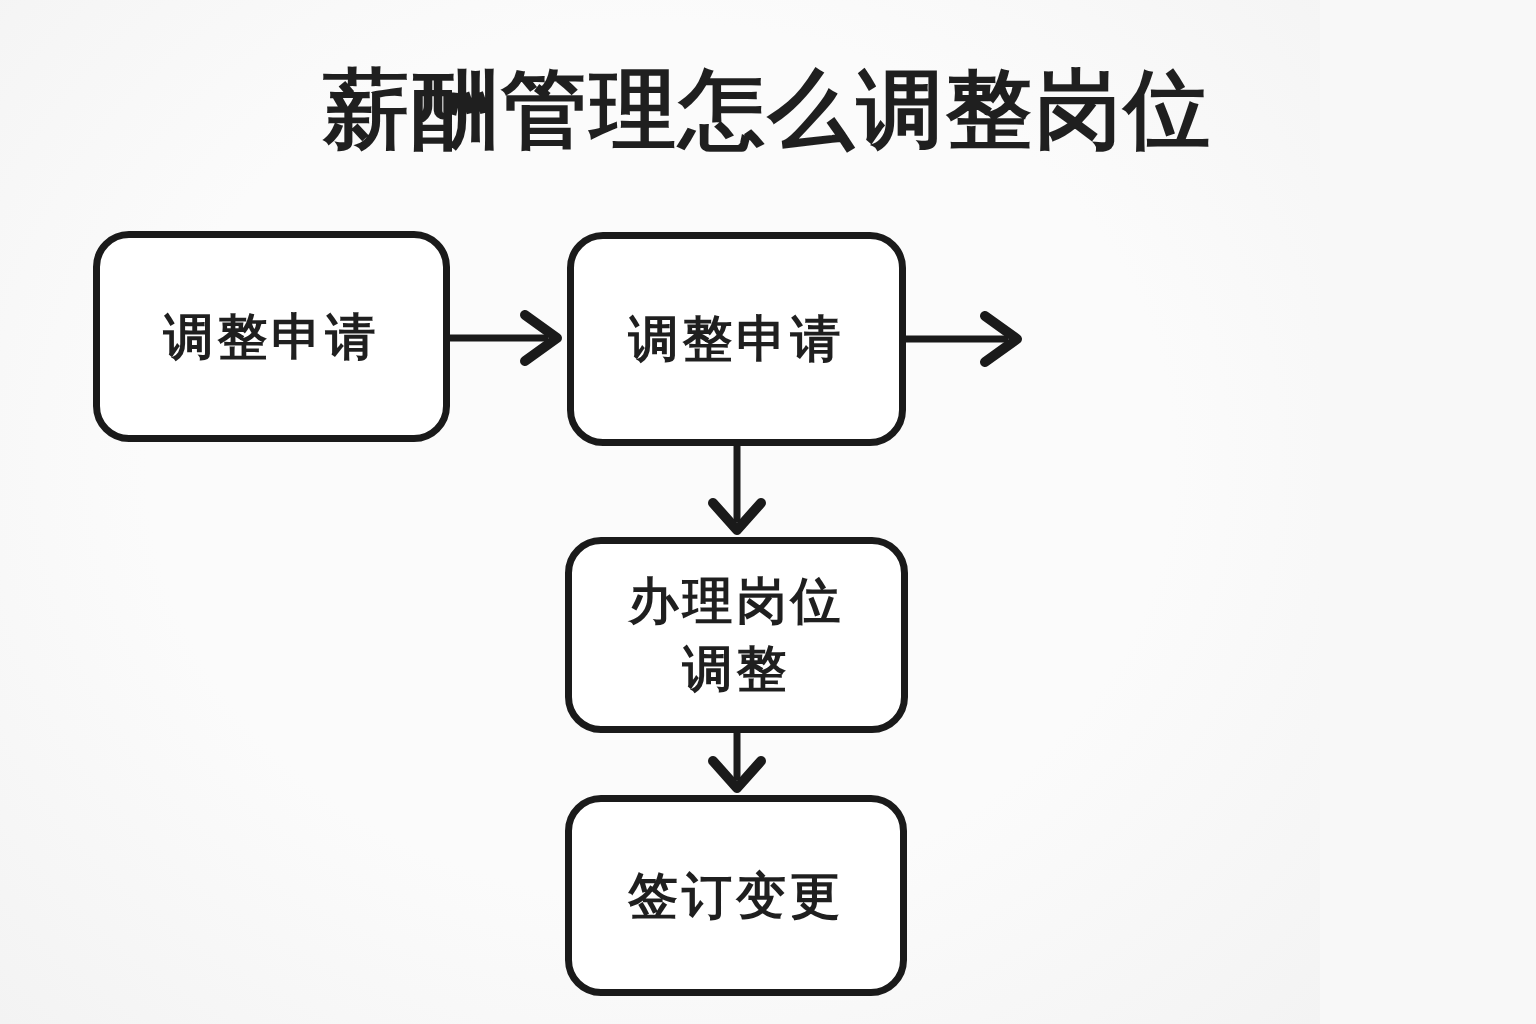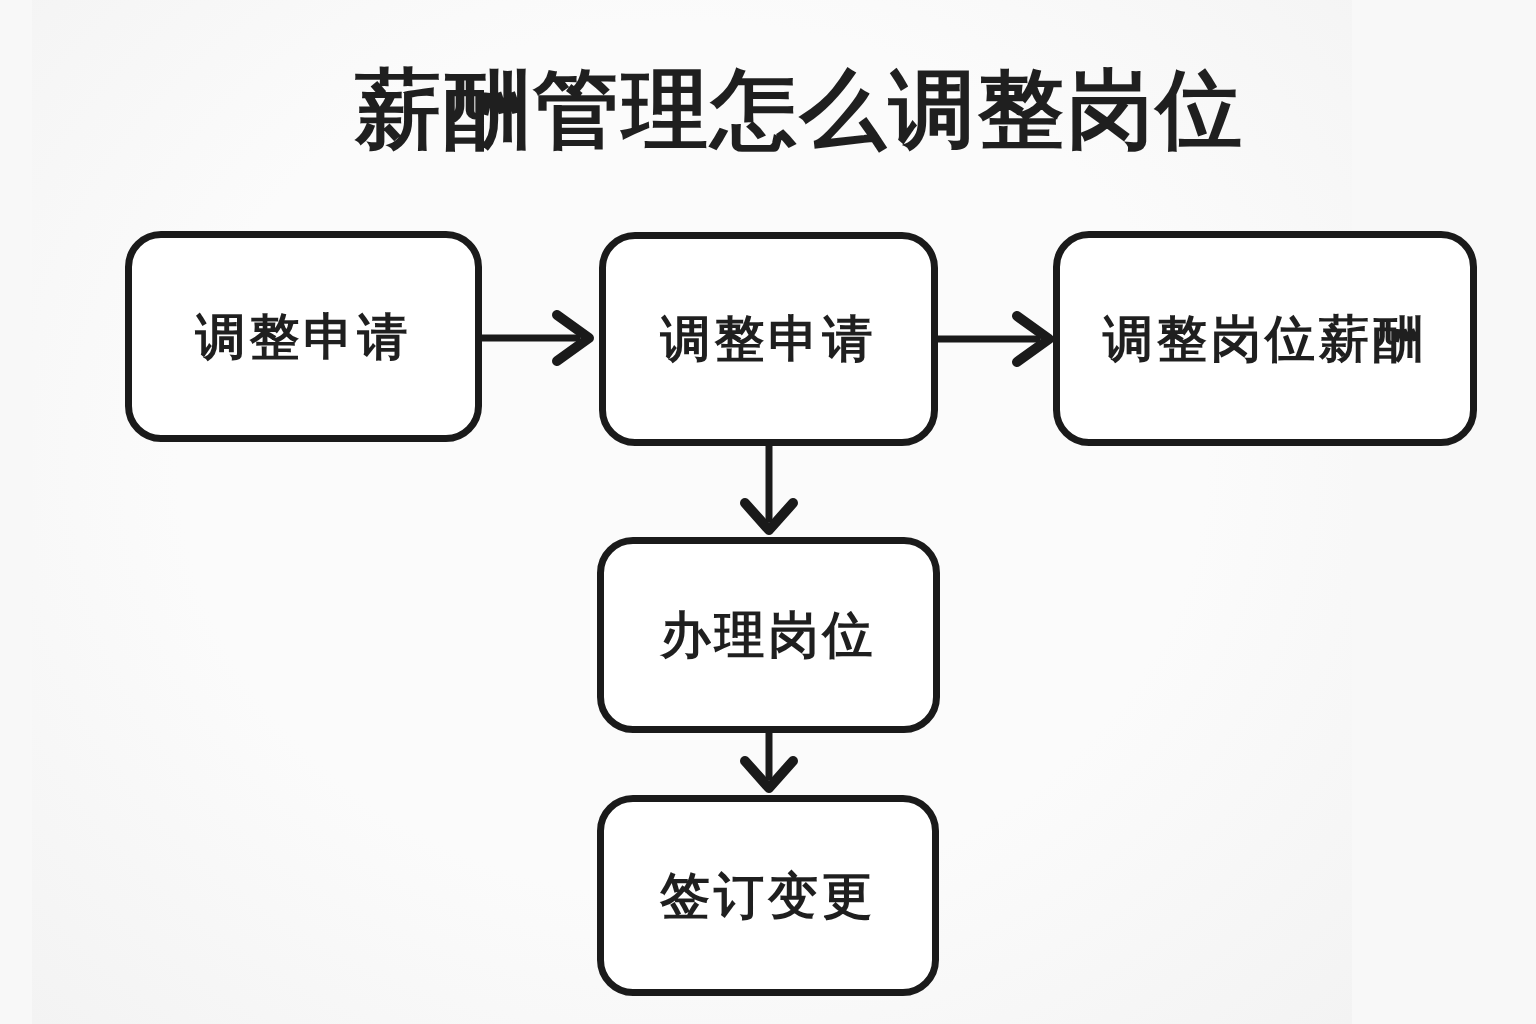--- a/index.html
+++ b/index.html
@@ -13,21 +13,20 @@
   html, body { width: 1536px; height: 1024px; overflow: hidden; }
   body {
     font-family: "Liberation Sans", "DejaVu Sans", sans-serif;
     background: var(--background);
   }
   .canvas {
     position: relative;
     width: 1320px;
     height: 1024px;
     background: radial-gradient(ellipse at 50% 45%, #fbfbfb 55%, #f3f3f3 100%);
-    margin-left: 32px;
   }
   .diagram-title {
     position: absolute;
     top: 52px;
     left: 0;
     width: 1536px;
     text-align: center;
     font-size: 86px;
     font-weight: 900;
     letter-spacing: 3px;
@@ -105,25 +104,23 @@
   </svg>
 
   <div class="flow-node" id="node-submit-request">
     <span class="node-line">调整申请</span>
   </div>
 
   <div class="flow-node" id="node-approve-request">
     <span class="node-line">调整申请</span>
   </div>
 
-  <div class="flow-node" id="node-adjust-salary">
-    <span class="node-line">调整岗位薪酬</span>
-  </div>
 
   <div class="flow-node" id="node-process-adjustment">
     <span class="node-line">办理岗位</span>
+    <span class="node-line">调整</span>
   </div>
 
   <div class="flow-node" id="node-sign-agreement">
     <span class="node-line">签订变更</span>
   </div>
 
 </div>
 
 </body></html>

